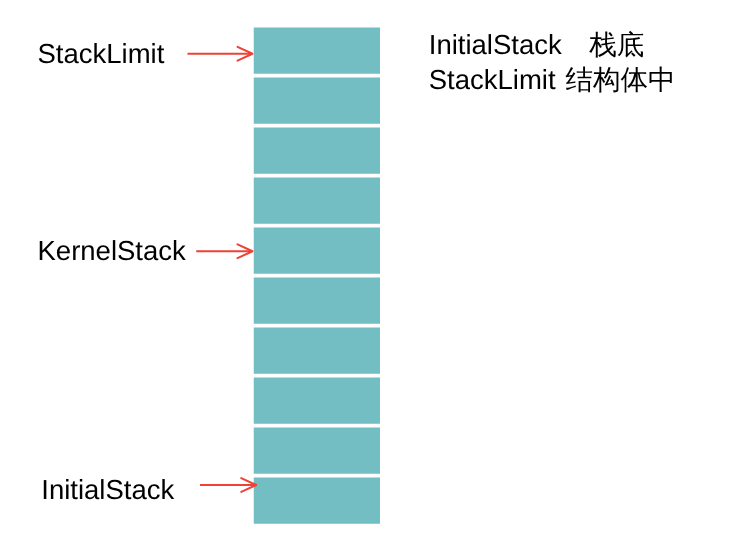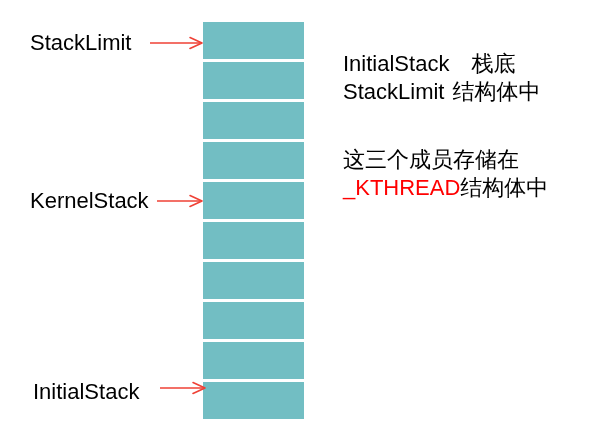--- a/index.html
+++ b/index.html
@@ -54,21 +54,21 @@
     stroke: var(--arrow);
     stroke-width: 1.6;
     fill: none;
     stroke-linecap: round;
     stroke-linejoin: round;
   }
 
   
   .legend {
     position: absolute;
-    left: 343px; top: 50px;
+    left: 343px; top: 22px;
     font-size: 22px;
     line-height: 28px;
     white-space: nowrap;
   }
   .legend-line { height: 28px; }
   .latin { font-family: "Liberation Sans", sans-serif; }
   .cjk   { font-family: "Liberation Serif", serif; }
   .legend-line .cjk { margin-left: 8px; }
   .legend-line.wide-gap .cjk { margin-left: 22px; }
 
@@ -118,20 +118,14 @@
 
   <div class="legend">
     <div class="legend-line wide-gap">
       <span class="latin">InitialStack</span><span class="cjk">栈底</span>
     </div>
     <div class="legend-line">
       <span class="latin">StackLimit</span><span class="cjk">结构体中</span>
     </div>
   </div>
 
-  <div class="note">
-    <div class="cjk">这三个成员存储在</div>
-    <div>
-      <span class="latin highlight">_KTHREAD</span><span class="cjk">结构体中</span>
-    </div>
-  </div>
 
 </div>
 
 </body></html>

